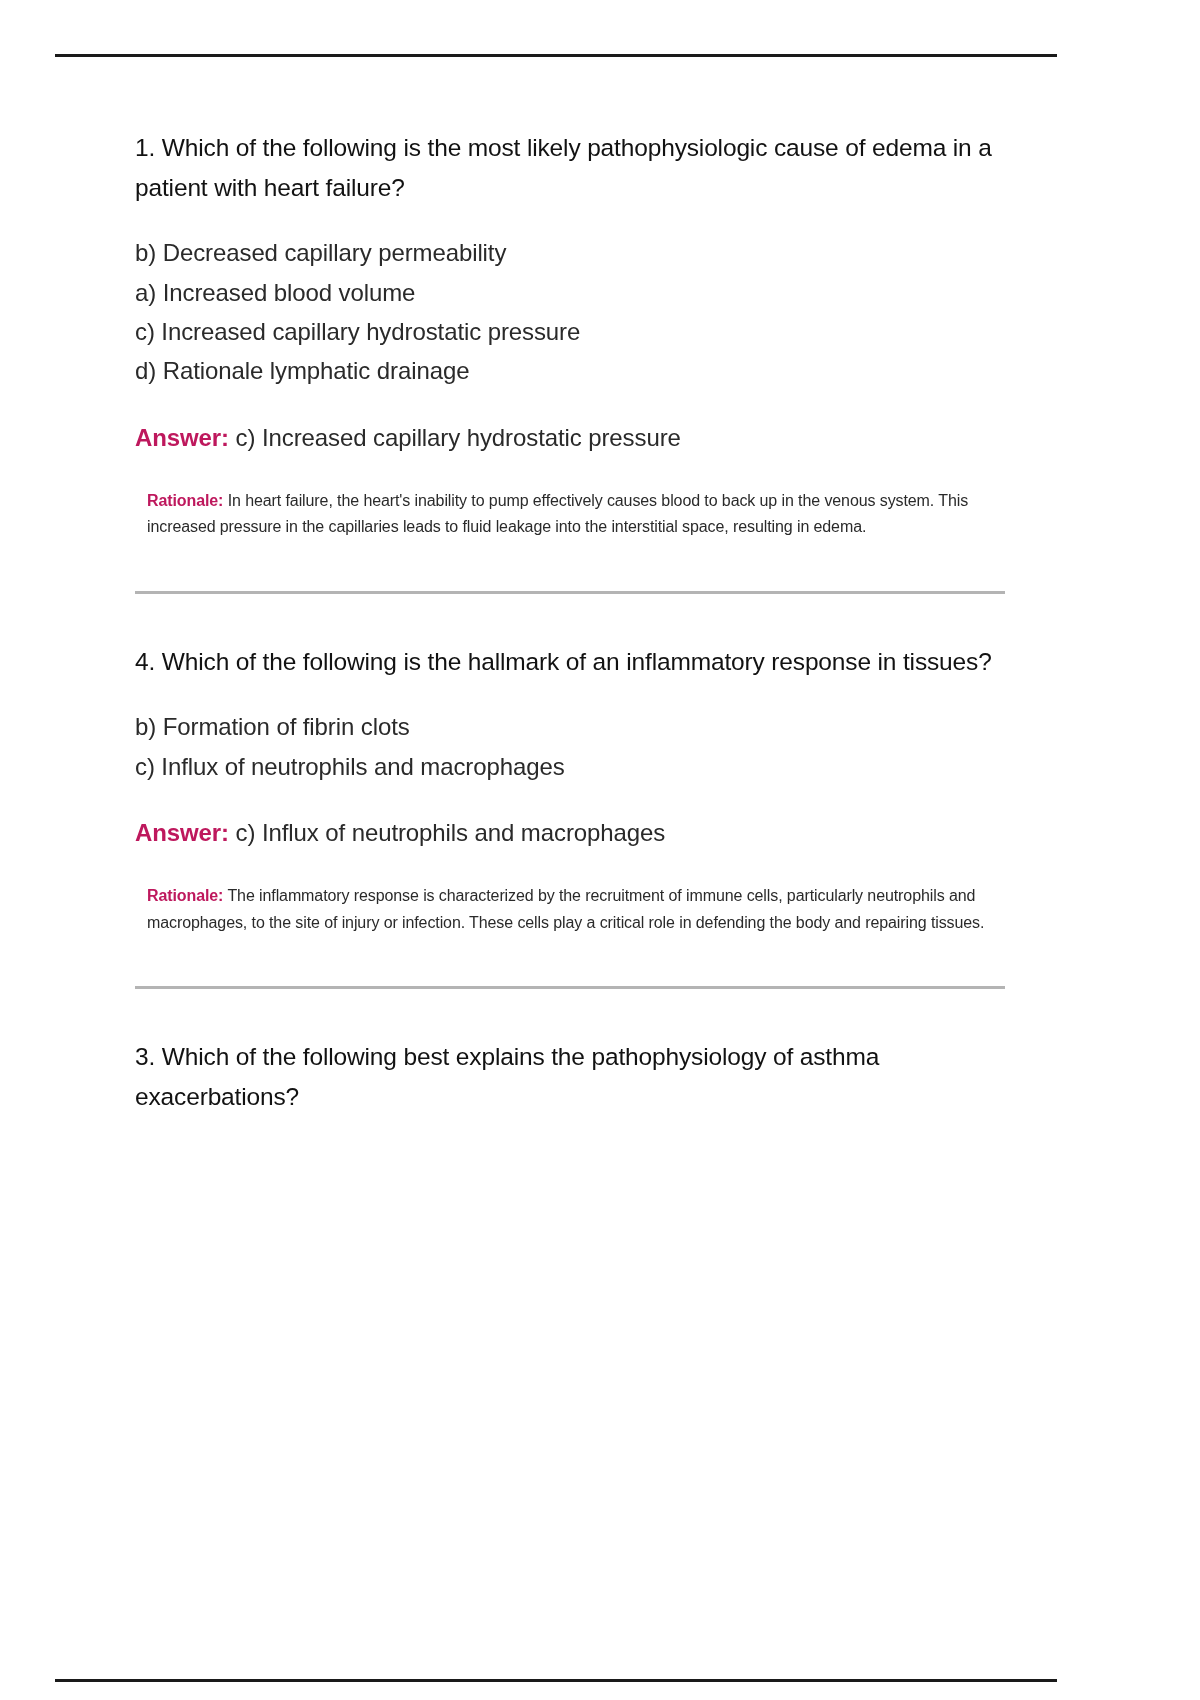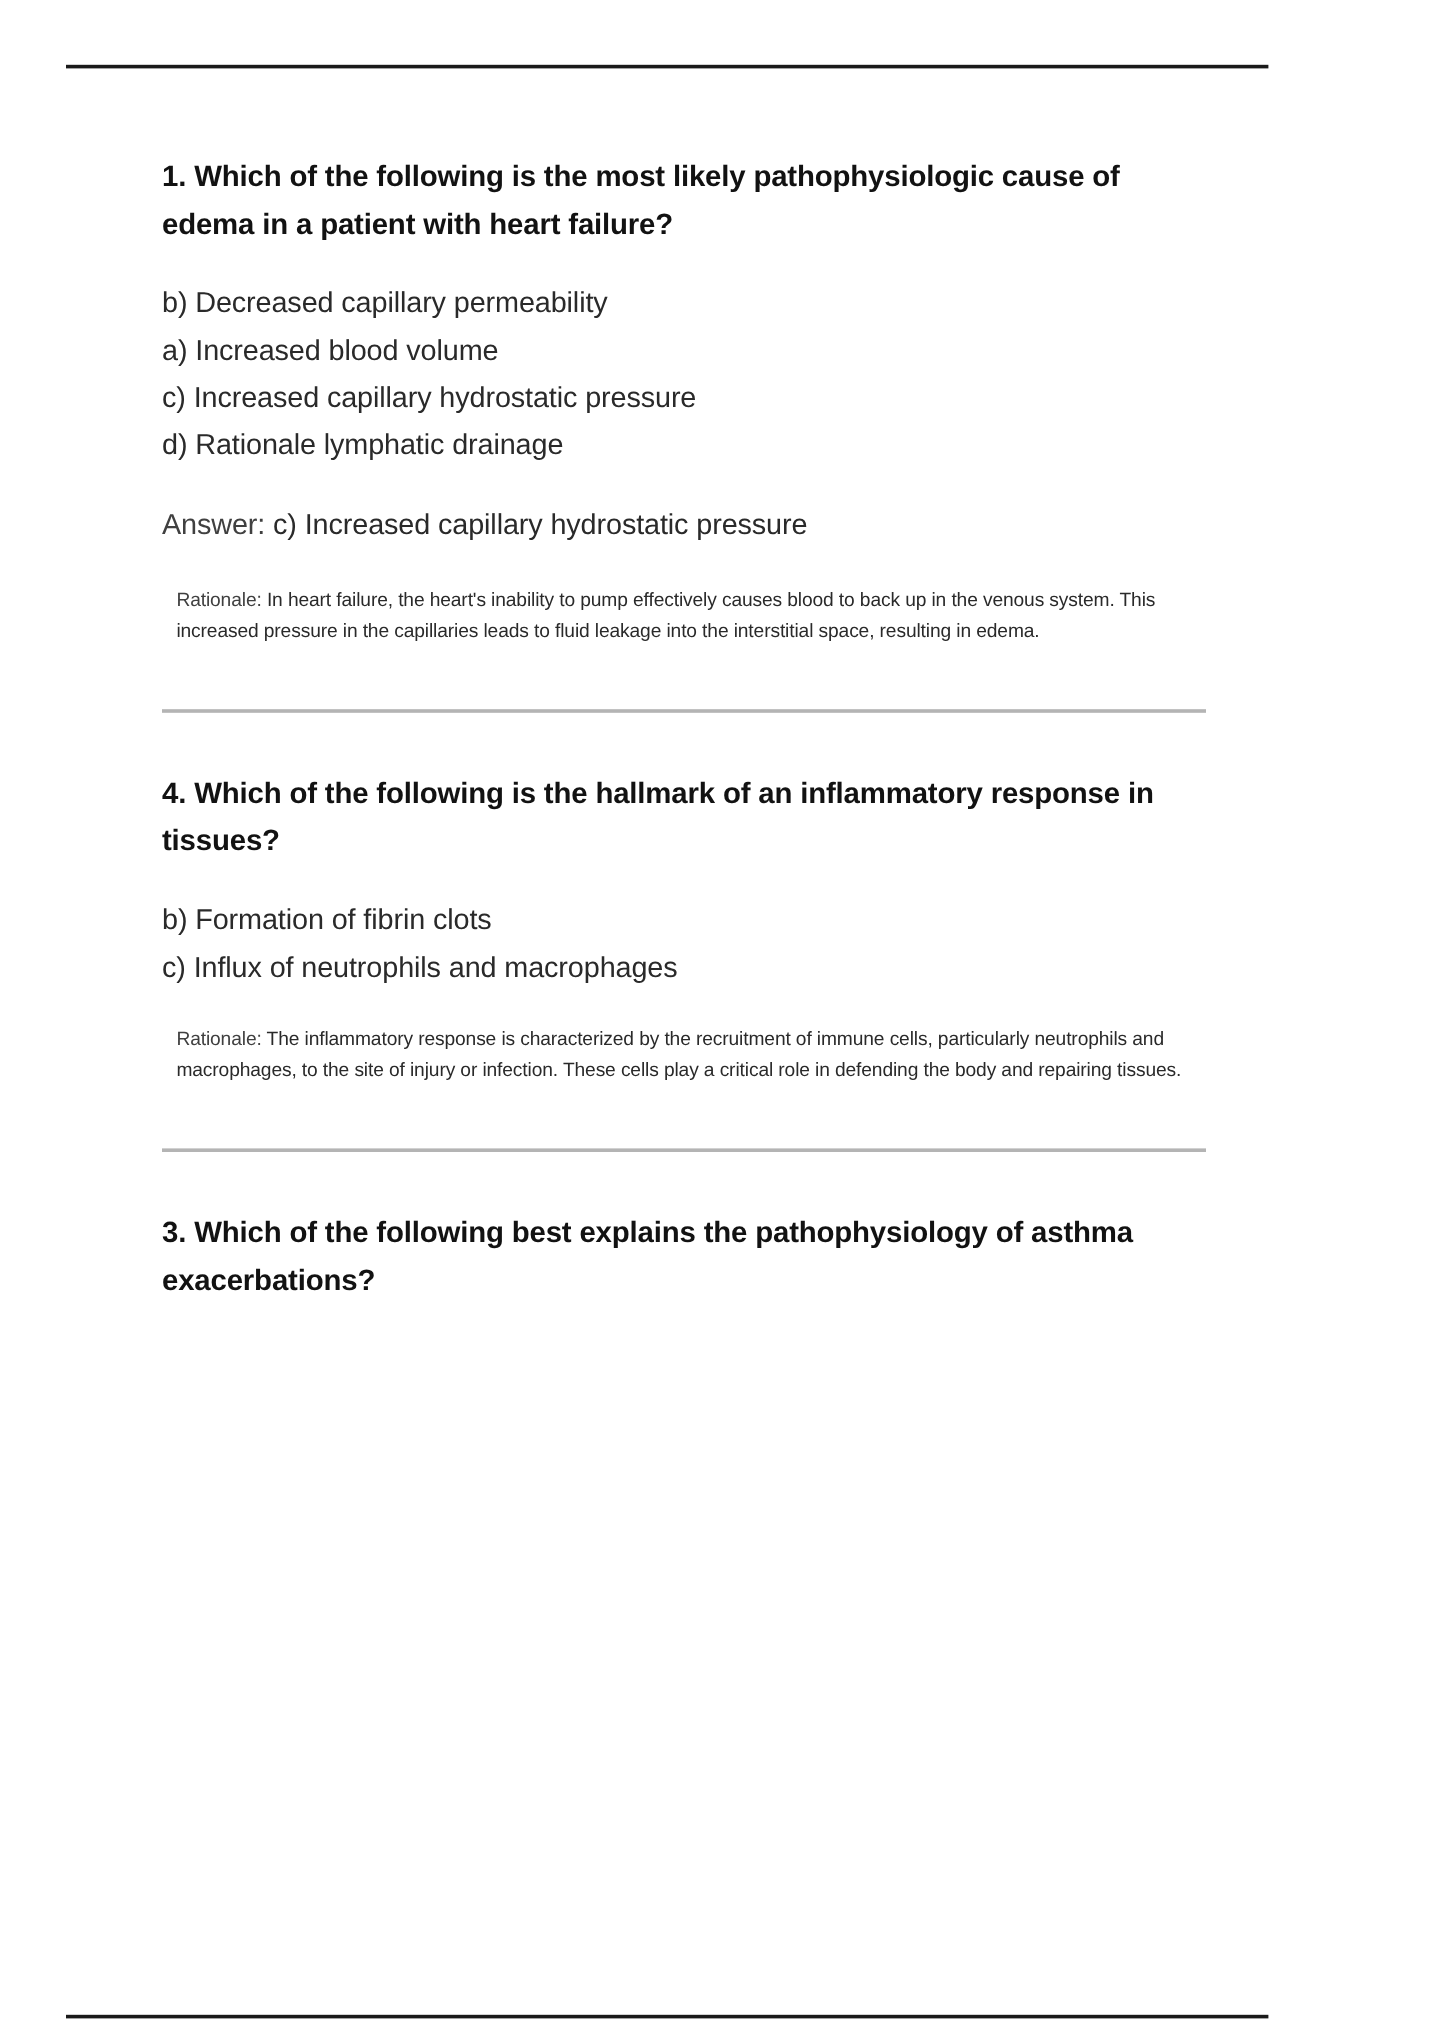--- a/index.html
+++ b/index.html
@@ -37,21 +37,21 @@
     position: absolute;
     left: 135px;
     top: 128px;
     width: 872px;
   }
 
   .q-block { margin: 0; }
 
   .q-heading {
     font-size: 24.5px;
-    font-weight: bold;
+    font-weight: normal;
     line-height: 1.62;
     letter-spacing: -0.15px;
     color: #121212;
     margin: 0 0 26px 0;
     max-width: 868px;
   }
 
   .options {
     margin: 0 0 28px 0;
   }
@@ -65,22 +65,22 @@
 
   .answer-line {
     font-size: 24px;
     line-height: 1.62;
     color: #2a2a2a;
     letter-spacing: -0.1px;
     margin: 0 0 30px 0;
   }
   .answer-line .label,
   .rationale .label {
-    font-weight: normal;
-    color: #404040;
+    font-weight: bold;
+    color: #be185d;
   }
 
   .rationale {
     font-size: 16px;
     line-height: 1.66;
     color: #2a2a2a;
     letter-spacing: -0.1px;
     margin: 12px;
     max-width: 870px;
   }
@@ -115,20 +115,21 @@
     </div>
 
     <div class="divider"></div>
 
     <div class="q-block">
       <div class="q-heading">4. Which of the following is the hallmark of an inflammatory response in tissues?</div>
       <div class="options">
         <div class="option">b) Formation of fibrin clots</div>
         <div class="option">c) Influx of neutrophils and macrophages</div>
       </div>
+      <div class="answer-line"><span class="label">Answer:</span> <span>c) Influx of neutrophils and macrophages</span></div>
       <div class="rationale"><span class="label">Rationale:</span> <span>The inflammatory response is characterized by the recruitment of immune cells, particularly neutrophils and macrophages, to the site of injury or infection. These cells play a critical role in defending the body and repairing tissues.</span></div>
     </div>
 
     <div class="divider"></div>
 
     <div class="q-block">
       <div class="q-heading">3. Which of the following best explains the pathophysiology of asthma exacerbations?</div>
     </div>
 
     <div class="trailing-space"></div>

